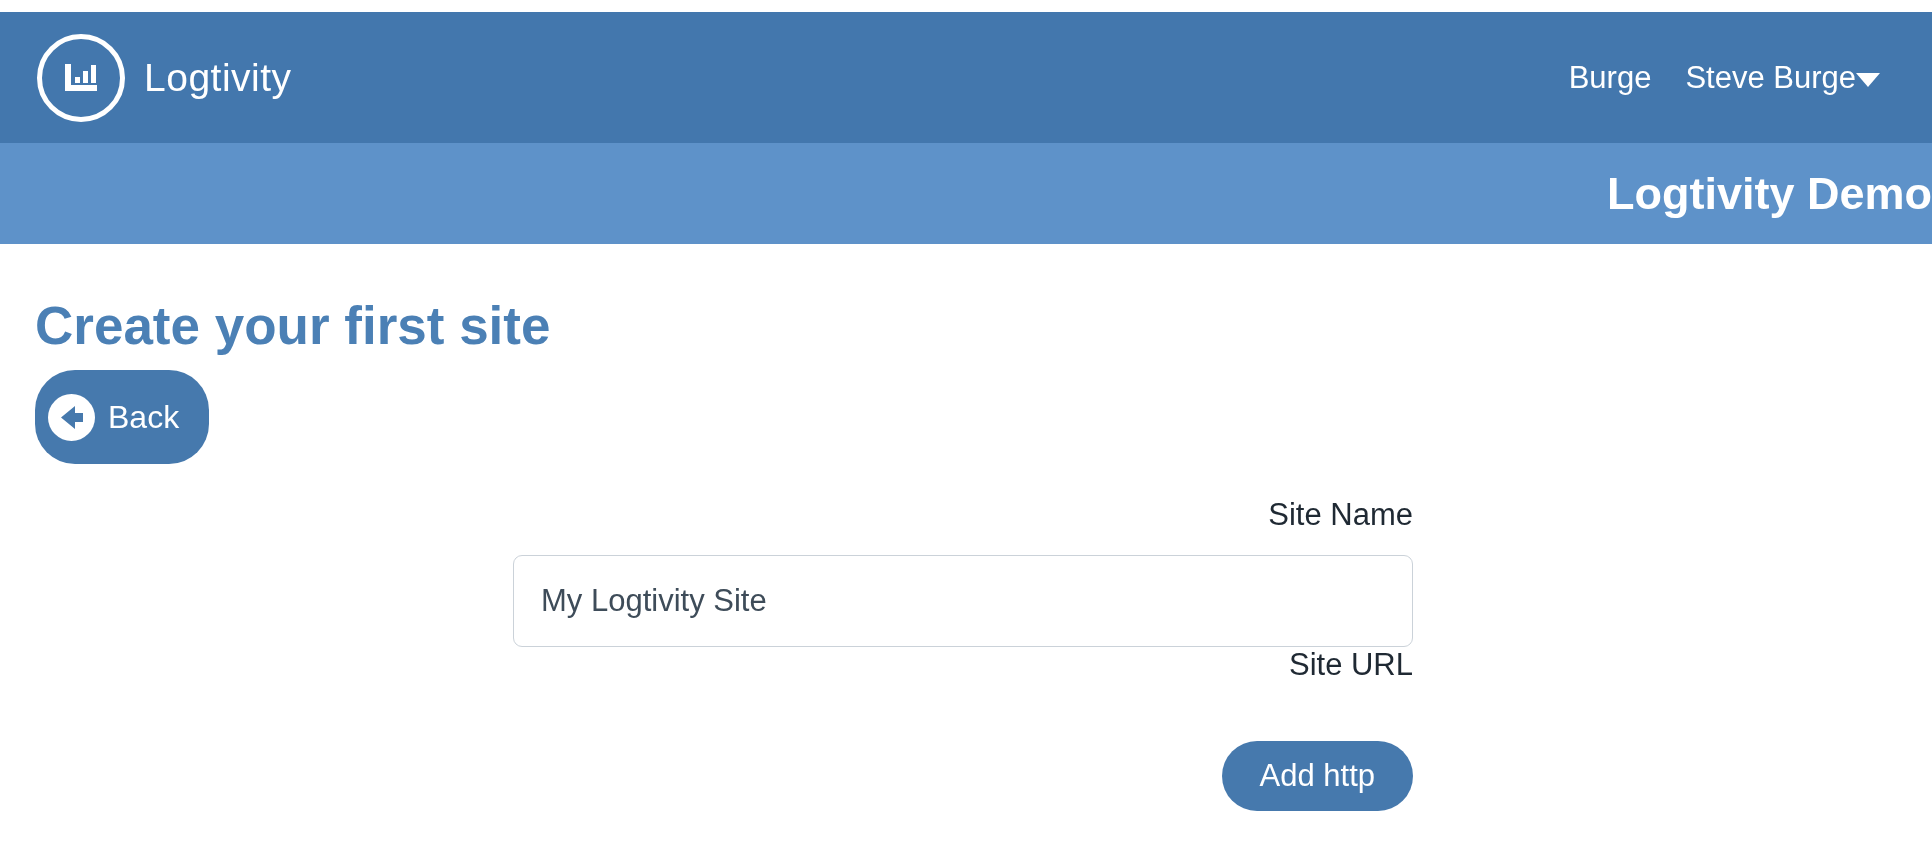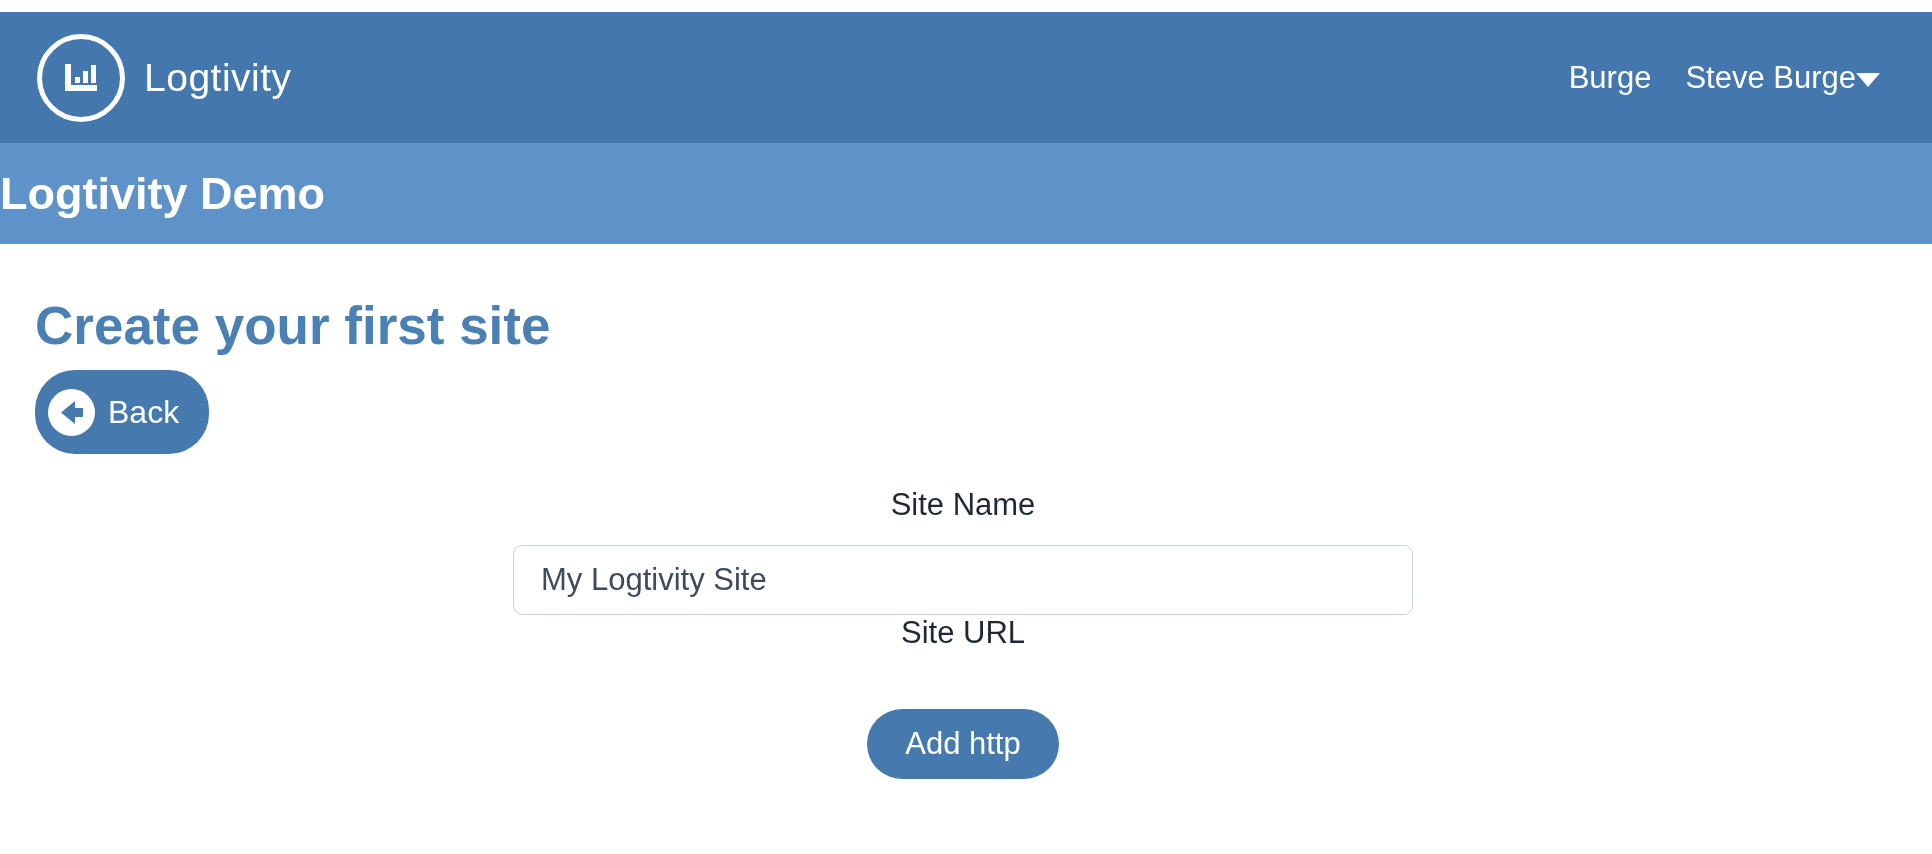--- a/index.html
+++ b/index.html
@@ -66,21 +66,21 @@
     border-top: 14px solid #ffffff;
     margin-top: 4px;
   }
 
   
   .banner {
     height: 101px;
     background: #5e92c9;
     display: flex;
     align-items: center;
-    justify-content: flex-start;
+    justify-content: flex-end;
   }
   .banner-title {
     margin: 0;
     color: #ffffff;
     font-size: 45px;
     font-weight: 700;
   }
 
   
   .content {
@@ -102,47 +102,47 @@
   }
   .btn {
     border: none;
     background: #4679ad;
     color: #ffffff;
     font-family: inherit;
     cursor: pointer;
   }
   .back-btn {
     margin-top: 15px;
-    height: 84px;
+    height: 94px;
     border-radius: 40px;
     padding: 0 30px 0 13px;
     display: flex;
     align-items: center;
     gap: 13px;
     font-size: 32px;
   }
   .back-icon svg { display: block; }
 
   
   .site-form {
     width: 900px;
     margin: 33px auto 0 auto;
     display: flex;
     flex-direction: column;
-    align-items: center;
+    align-items: flex-end;
   }
   .field-label {
     font-size: 31px;
     color: #1f2933;
     margin-bottom: 22px;
   }
   .label-url { }
   .text-input {
     width: 100%;
-    height: 70px;
+    height: 92px;
     box-sizing: border-box;
     border: 1px solid #cbd2d9;
     border-radius: 9px;
     padding: 16px 27px;
     font-size: 31px;
     color: #3e4c59;
     font-family: inherit;
     background: #ffffff;
     outline: none;
   }

